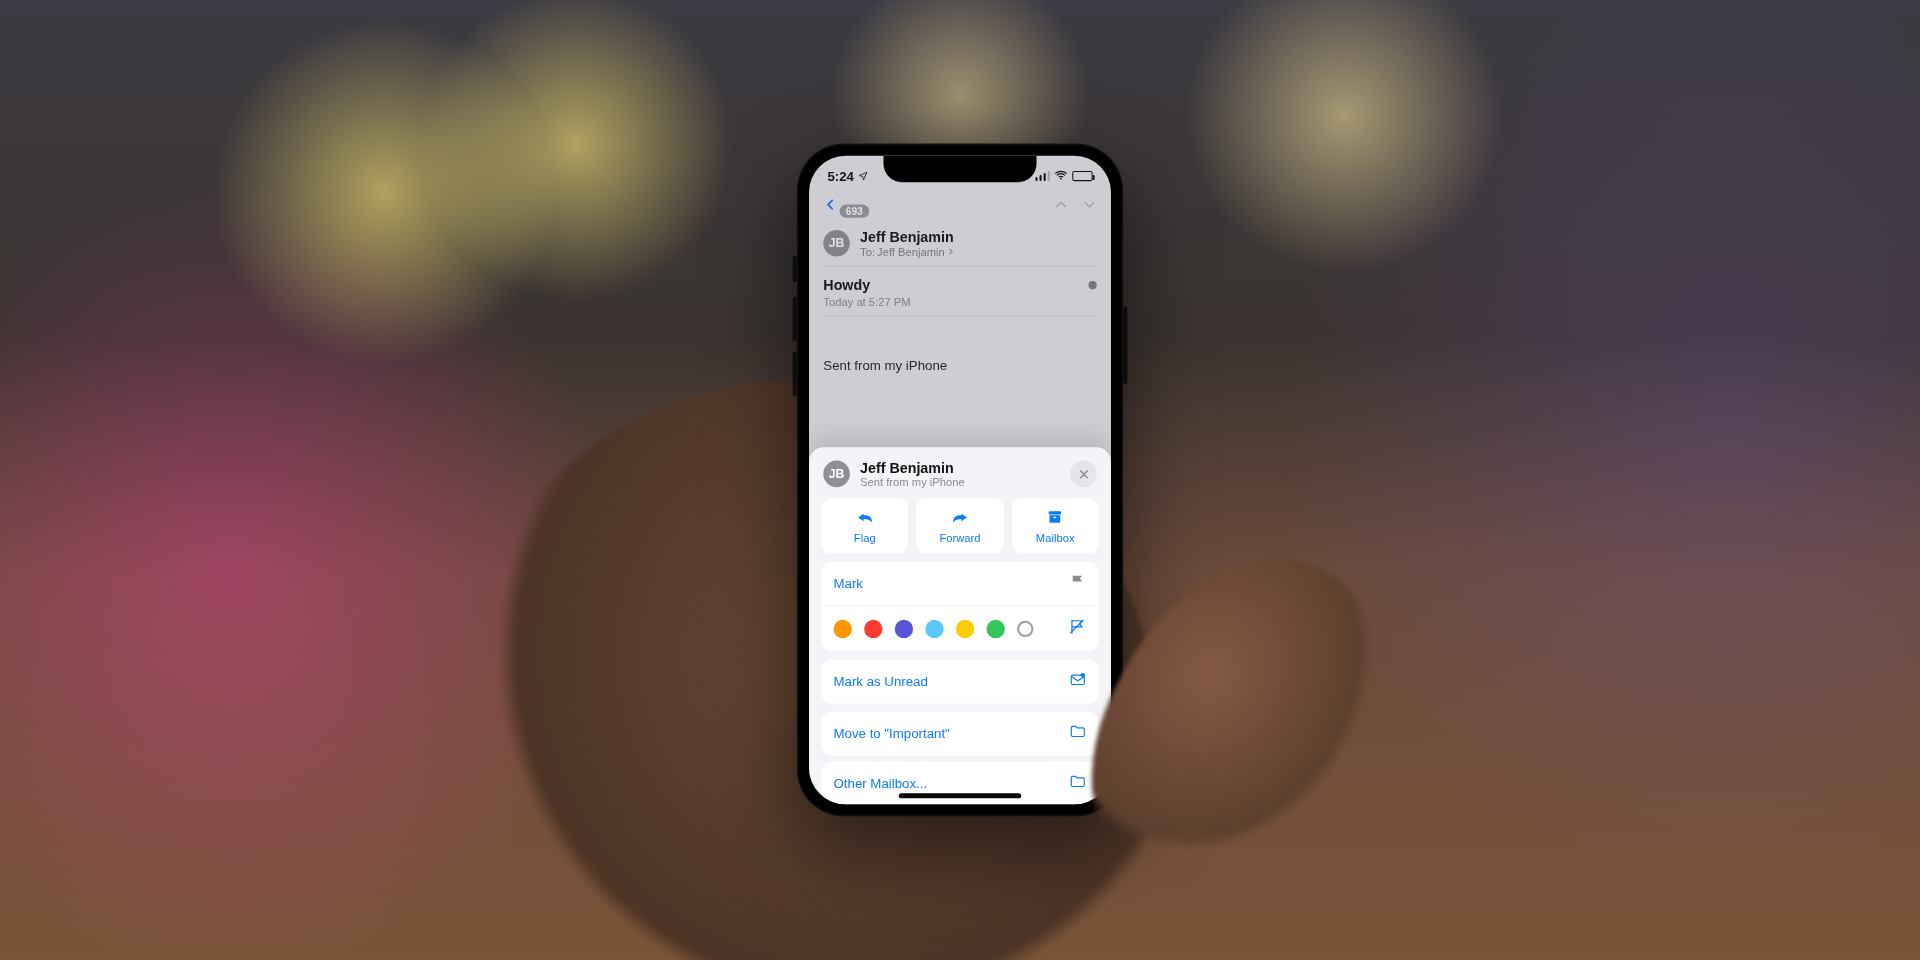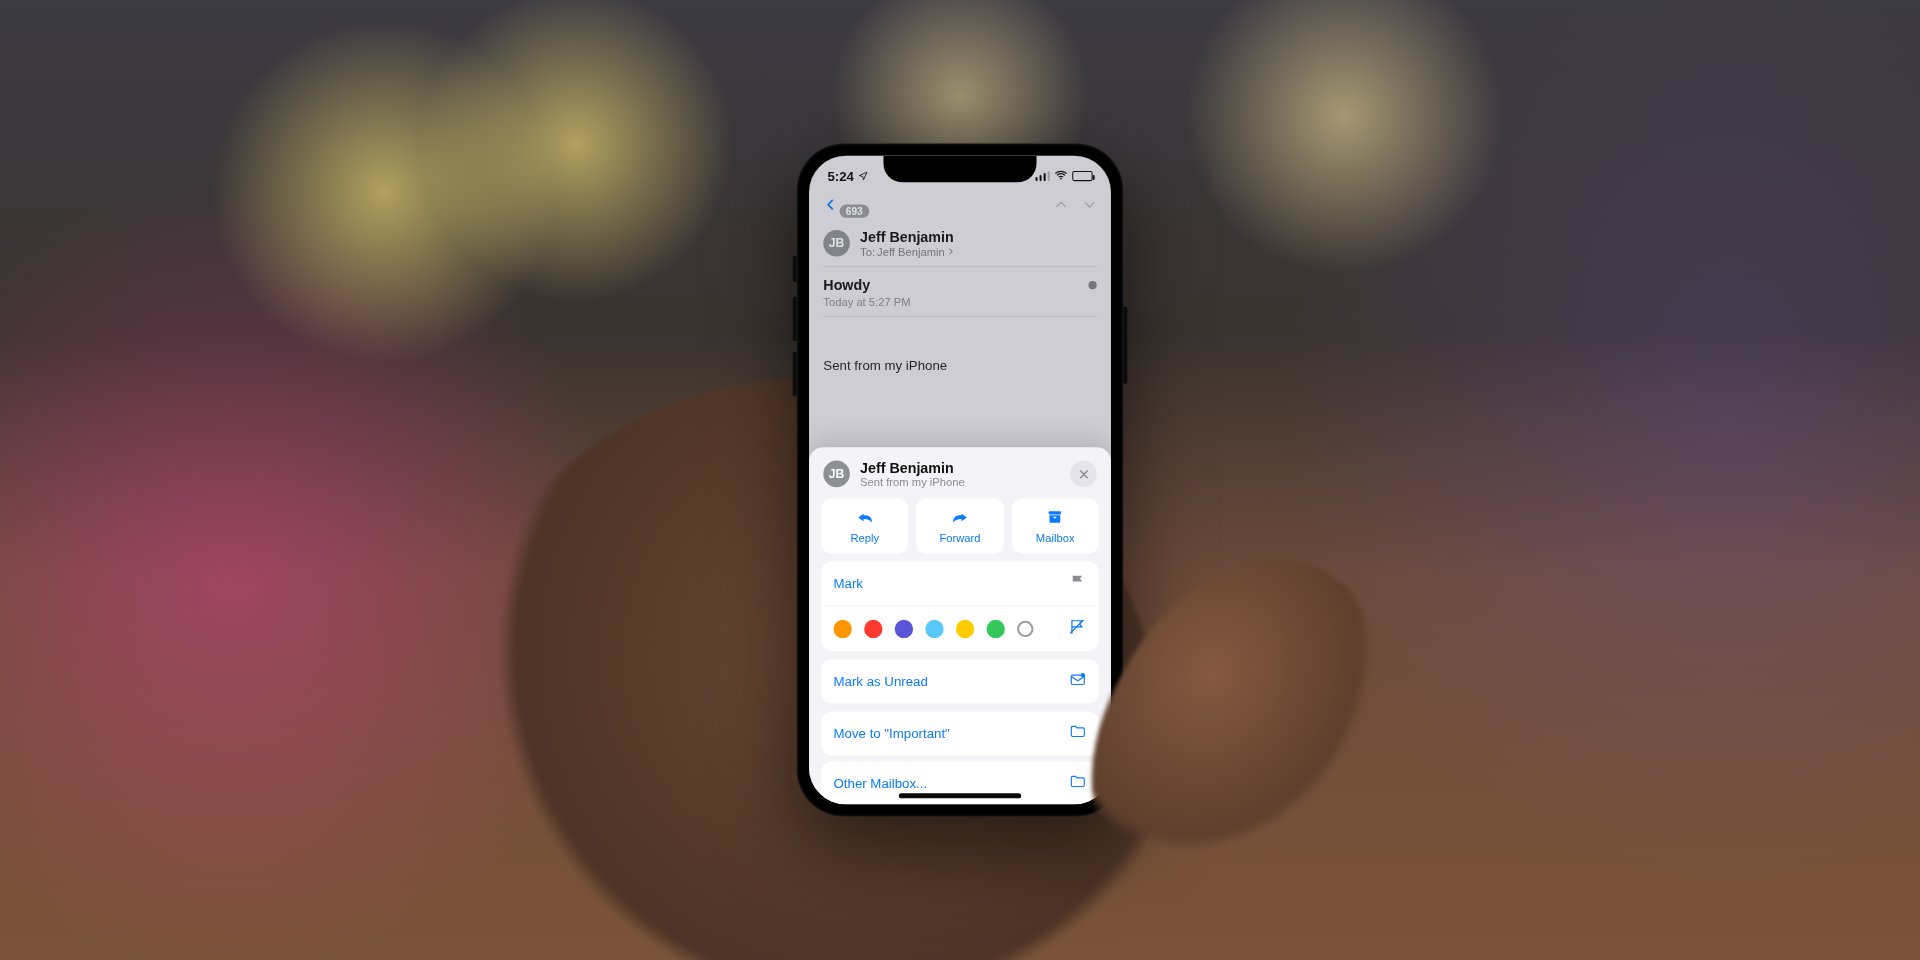--- a/index.html
+++ b/index.html
@@ -266,21 +266,21 @@
         </div>
       </div>
 
       <div class="triplet">
         <div class="card">
           <span class="ico">
             <svg viewBox="0 0 24 24">
                 <path d="M10 8 L3 13 L10 18 V15 C17 15 20 18 21 20 C21 12 17 10 10 10 Z"></path>
               </svg>
           </span>
-          <span class="lbl">Reply</span>
+          <span class="lbl">Flag</span>
         </div>
         <div class="card">
           <span class="ico">
             <svg viewBox="0 0 24 24">
                 <path d="M14 8 L21 13 L14 18 V15 C7 15 4 18 3 20 C3 12 7 10 14 10 Z"></path>
               </svg>
           </span>
           <span class="lbl">Forward</span>
         </div>
         <div class="card">

